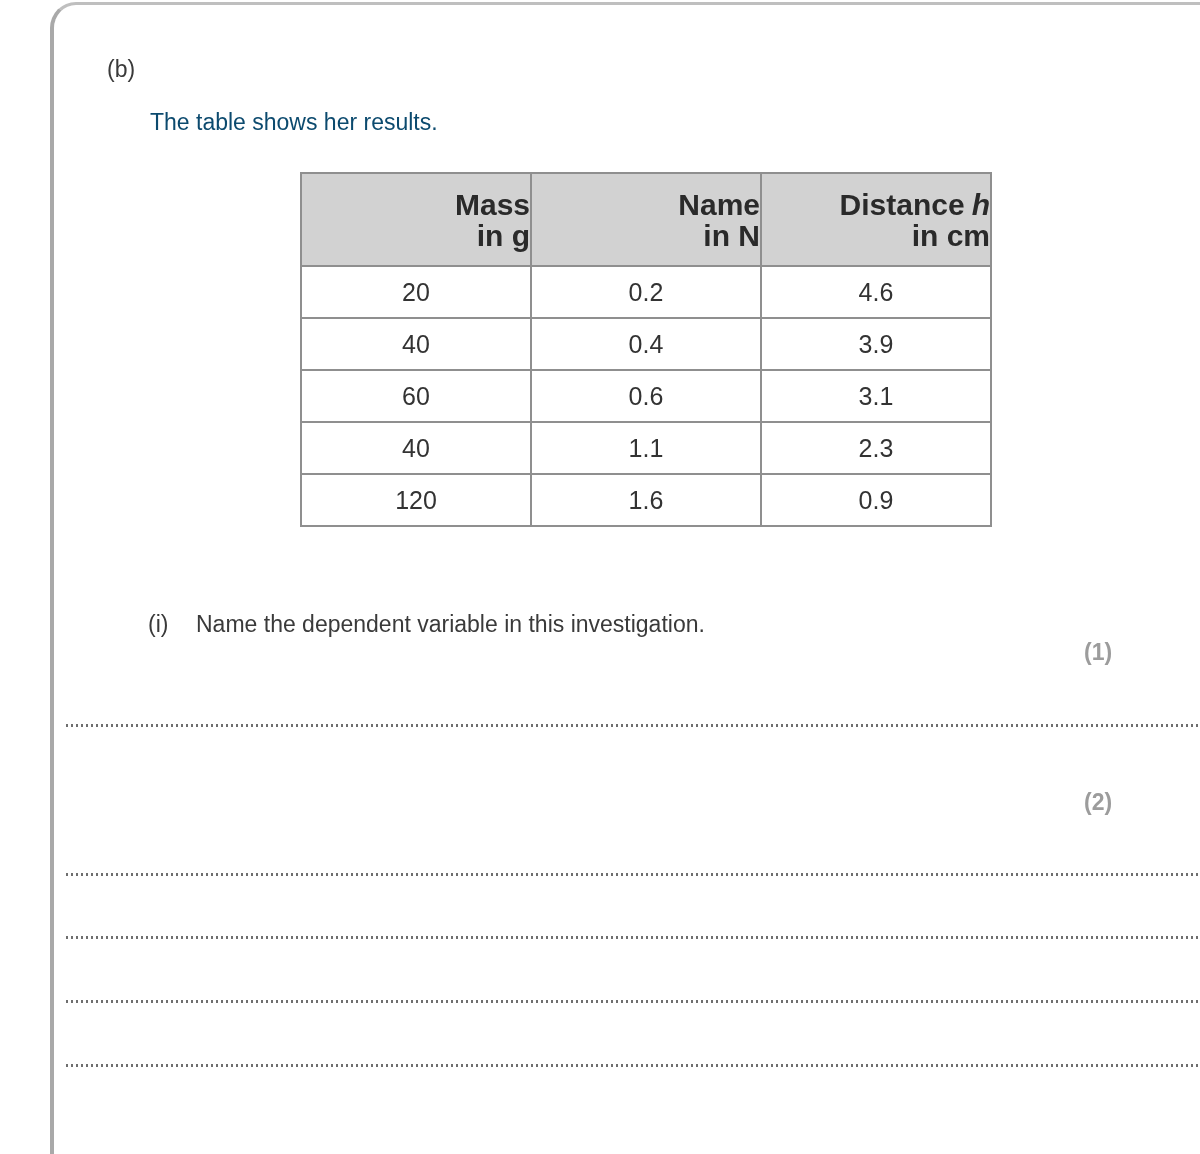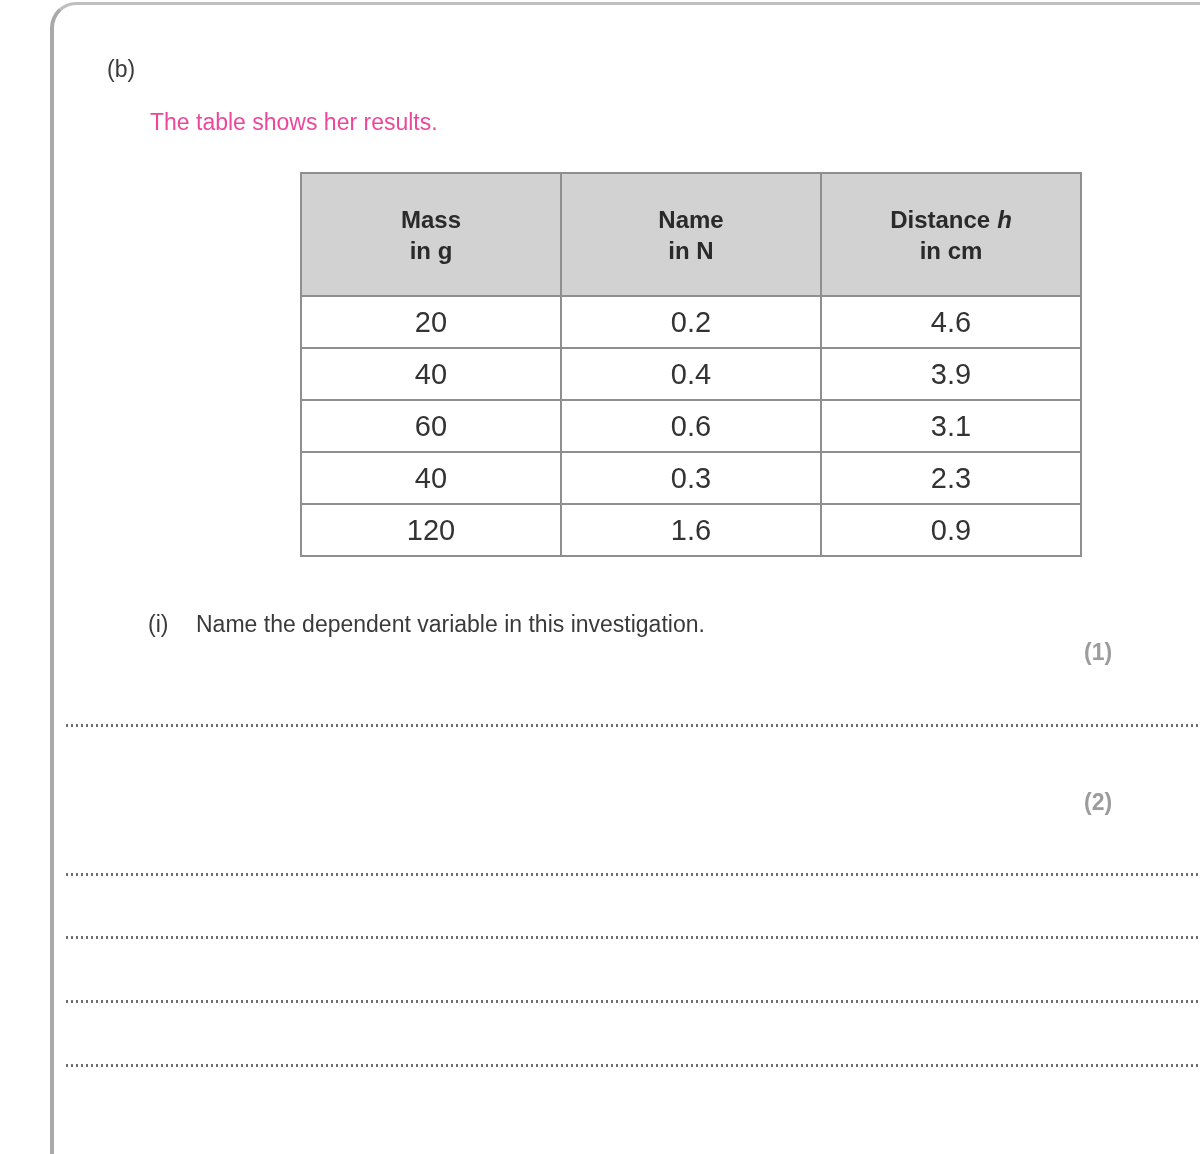--- a/index.html
+++ b/index.html
@@ -36,48 +36,49 @@
     color: #3a3a3a;
   }
   .q-row .q-label { flex: 0 0 auto; }
   .q-b { left: 107px; top: 56px; width: 1060px; }
   .q-b .q-label { width: 43px; }
   .q-b-caption {
     position: absolute;
     left: 150px;
     top: 109px;
     font-size: 23px;
-    color: #ec4899;
+    color: #0c4a6e;
   }
   .results-table {
     position: absolute;
     left: 300px;
     top: 172px;
     width: 684px;
     border-collapse: collapse;
     table-layout: fixed;
   }
   .results-table th, .results-table td {
     border: 2px solid #8f8f8f;
     text-align: center;
     vertical-align: middle;
     width: 228px;
   }
   .results-table th {
     background: #d2d2d2;
-    font-size: 24px;
+    font-size: 30px;
     font-weight: bold;
     color: #2a2a2a;
     line-height: 31px;
     height: 91px;
-    padding: 15px;
+    padding: 0;
+    text-align: right;
   }
   .results-table td {
     background: #ffffff;
-    font-size: 29px;
+    font-size: 25px;
     color: #333333;
     height: 50px;
     padding: 0;
   }
   .header-var {
     font-style: italic;
     margin-left: 7px;
   }
   .q-i { left: 148px; top: 611px; width: 940px; }
   .q-i .q-label { width: 48px; }
@@ -144,21 +145,21 @@
         <td>0.4</td>
         <td>3.9</td>
       </tr>
       <tr>
         <td>60</td>
         <td>0.6</td>
         <td>3.1</td>
       </tr>
       <tr>
         <td>40</td>
-        <td>0.3</td>
+        <td>1.1</td>
         <td>2.3</td>
       </tr>
       <tr>
         <td>120</td>
         <td>1.6</td>
         <td>0.9</td>
       </tr>
     </tbody>
   </table>
 

